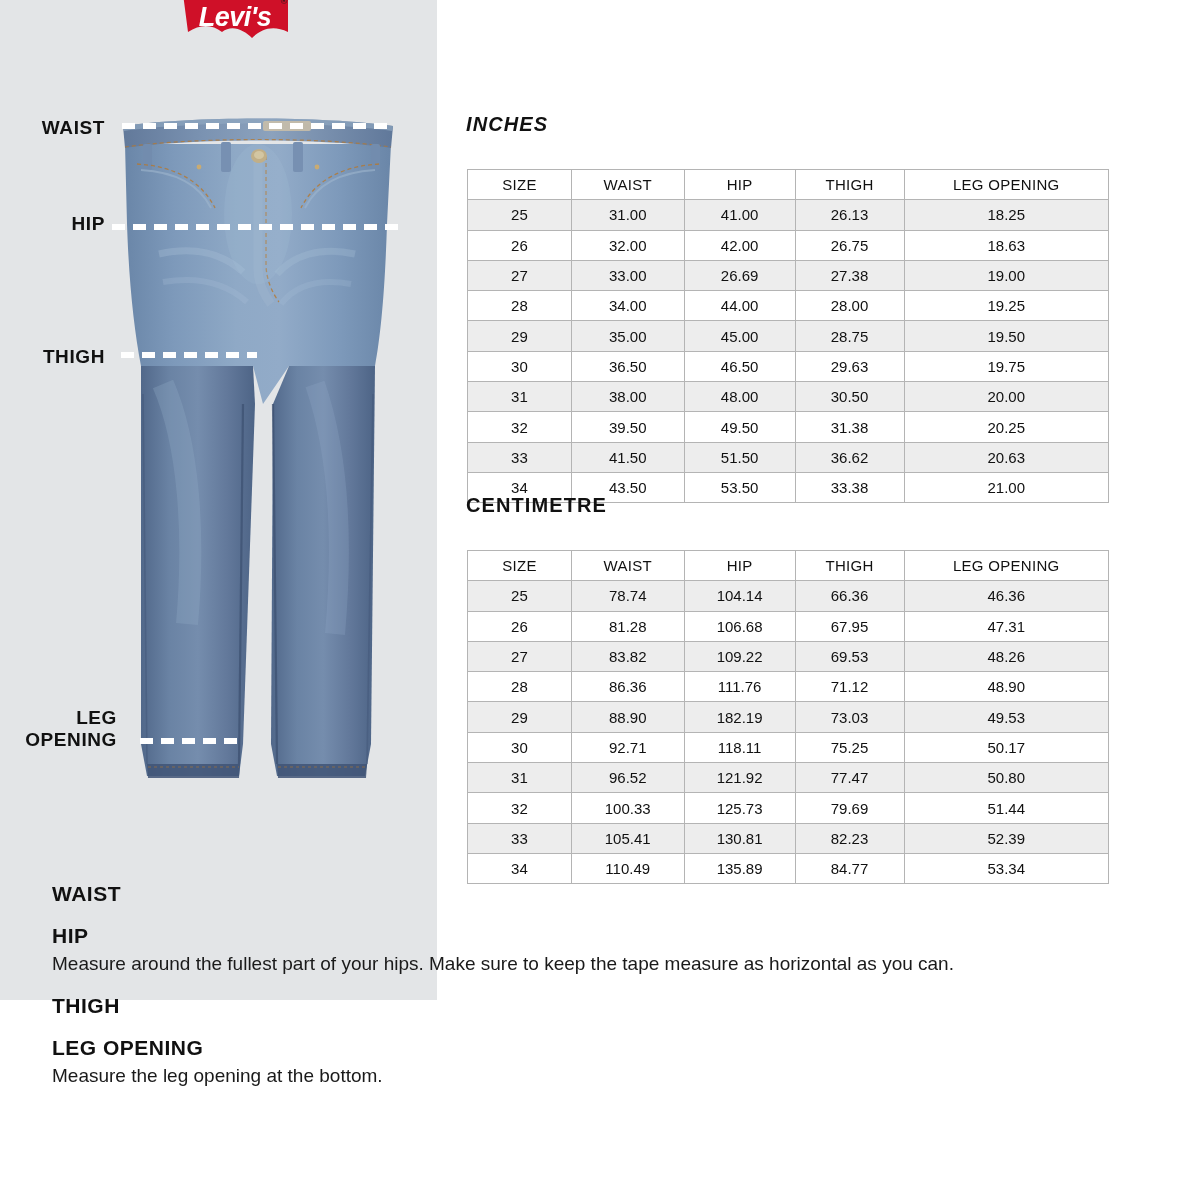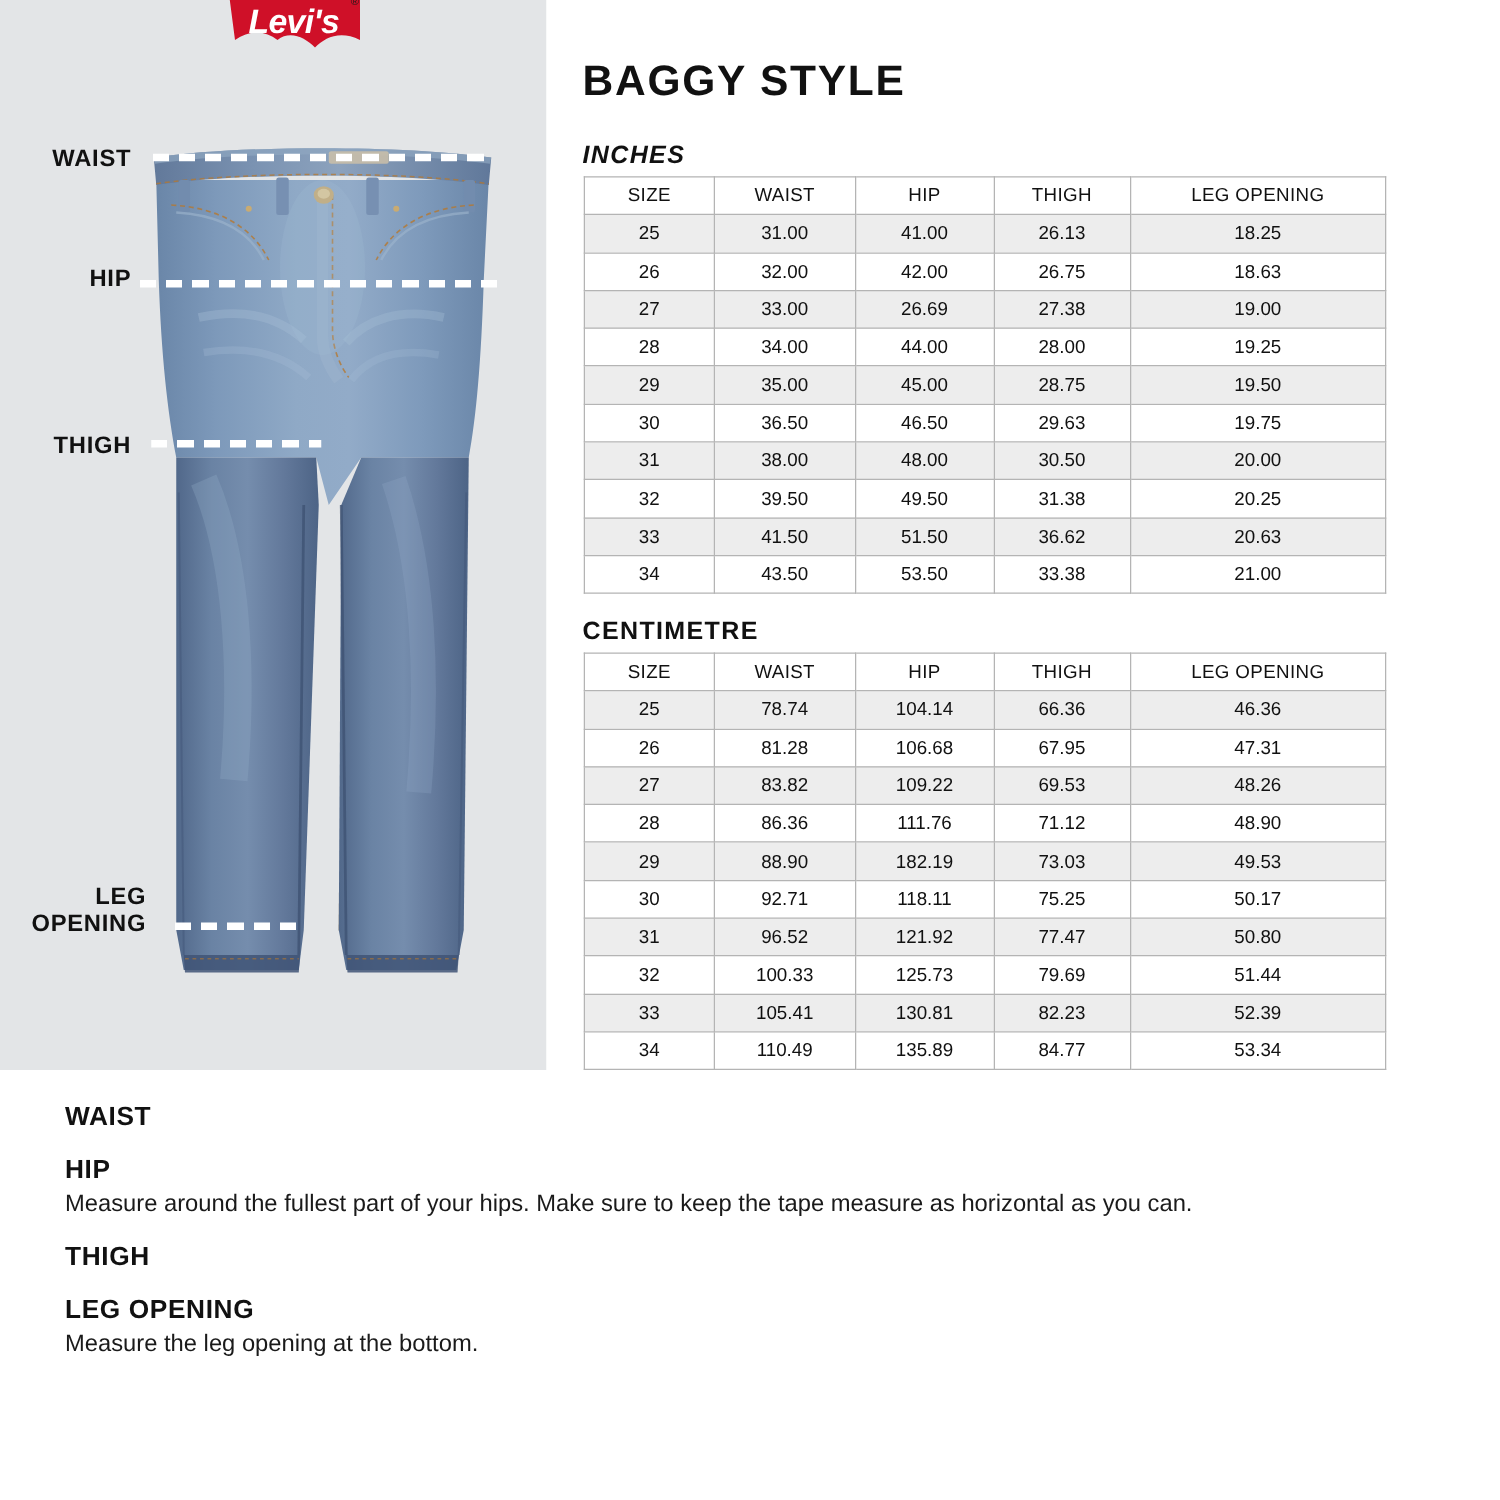--- a/index.html
+++ b/index.html
@@ -10,21 +10,21 @@
     color:#111111;
     position:relative;
     overflow:hidden;
   }
 
   
   #top-area { position:absolute; left:0; top:0; width:1200px; height:860px; }
 
   
   #product-panel {
-    position:absolute; left:0; top:0; width:437px; height:856px;
+    position:absolute; left:0; top:0; width:437px; height:1000px;
     background:#e3e5e7; overflow:hidden;
   }
 
   
   #brand-logo { position:absolute; left:176px; top:-14px; width:118px; height:72px; }
   #brand-logo svg { display:block; width:118px; height:72px; }
 
   
   #jeans-figure { position:absolute; left:103px; top:104px; width:310px; height:700px; }
   #jeans-figure svg { display:block; width:310px; height:700px; }
@@ -61,21 +61,21 @@
   .unit-heading {
     position:absolute; left:0;
     font-size:20px; font-weight:bold; letter-spacing:1.1px; color:#111;
   }
   #heading-inches { top:113px;font-style:italic; }
   #heading-cm     { top:494px; }
 
   .size-table {
     position:absolute; left:1px; width:642px;
     border-collapse:collapse; table-layout:fixed;
-    font-size:15px; color:#111;
+    font-size:15px; color:#111;margin-top:28px;
   }
   #table-inches { top:141px; }
   #table-cm     { top:522px; }
 
   .size-table th, .size-table td {
     border:1px solid #b4b4b4;
     text-align:center; height:30.3px; padding:0;
     font-weight:normal;
   }
   .size-table thead th { background:#ffffff; font-size:15px; letter-spacing:0.3px; }
@@ -215,21 +215,20 @@
     </div>
     <div class="meas-line" id="line-thigh">
       <div class="dash"></div>
     </div>
     <div class="meas-line" id="line-legopening">
       <div class="dash"></div>
     </div>
   </div>
 
   <div id="chart-side">
-    <div id="chart-title">BAGGY STYLE</div>
 
     <div class="unit-heading" id="heading-inches">INCHES</div>
     <table class="size-table" id="table-inches">
       <colgroup>
         <col class="col-size">
           <col class="col-waist">
           <col class="col-hip">
         <col class="col-thigh">
           <col class="col-leg">
       </colgroup>

